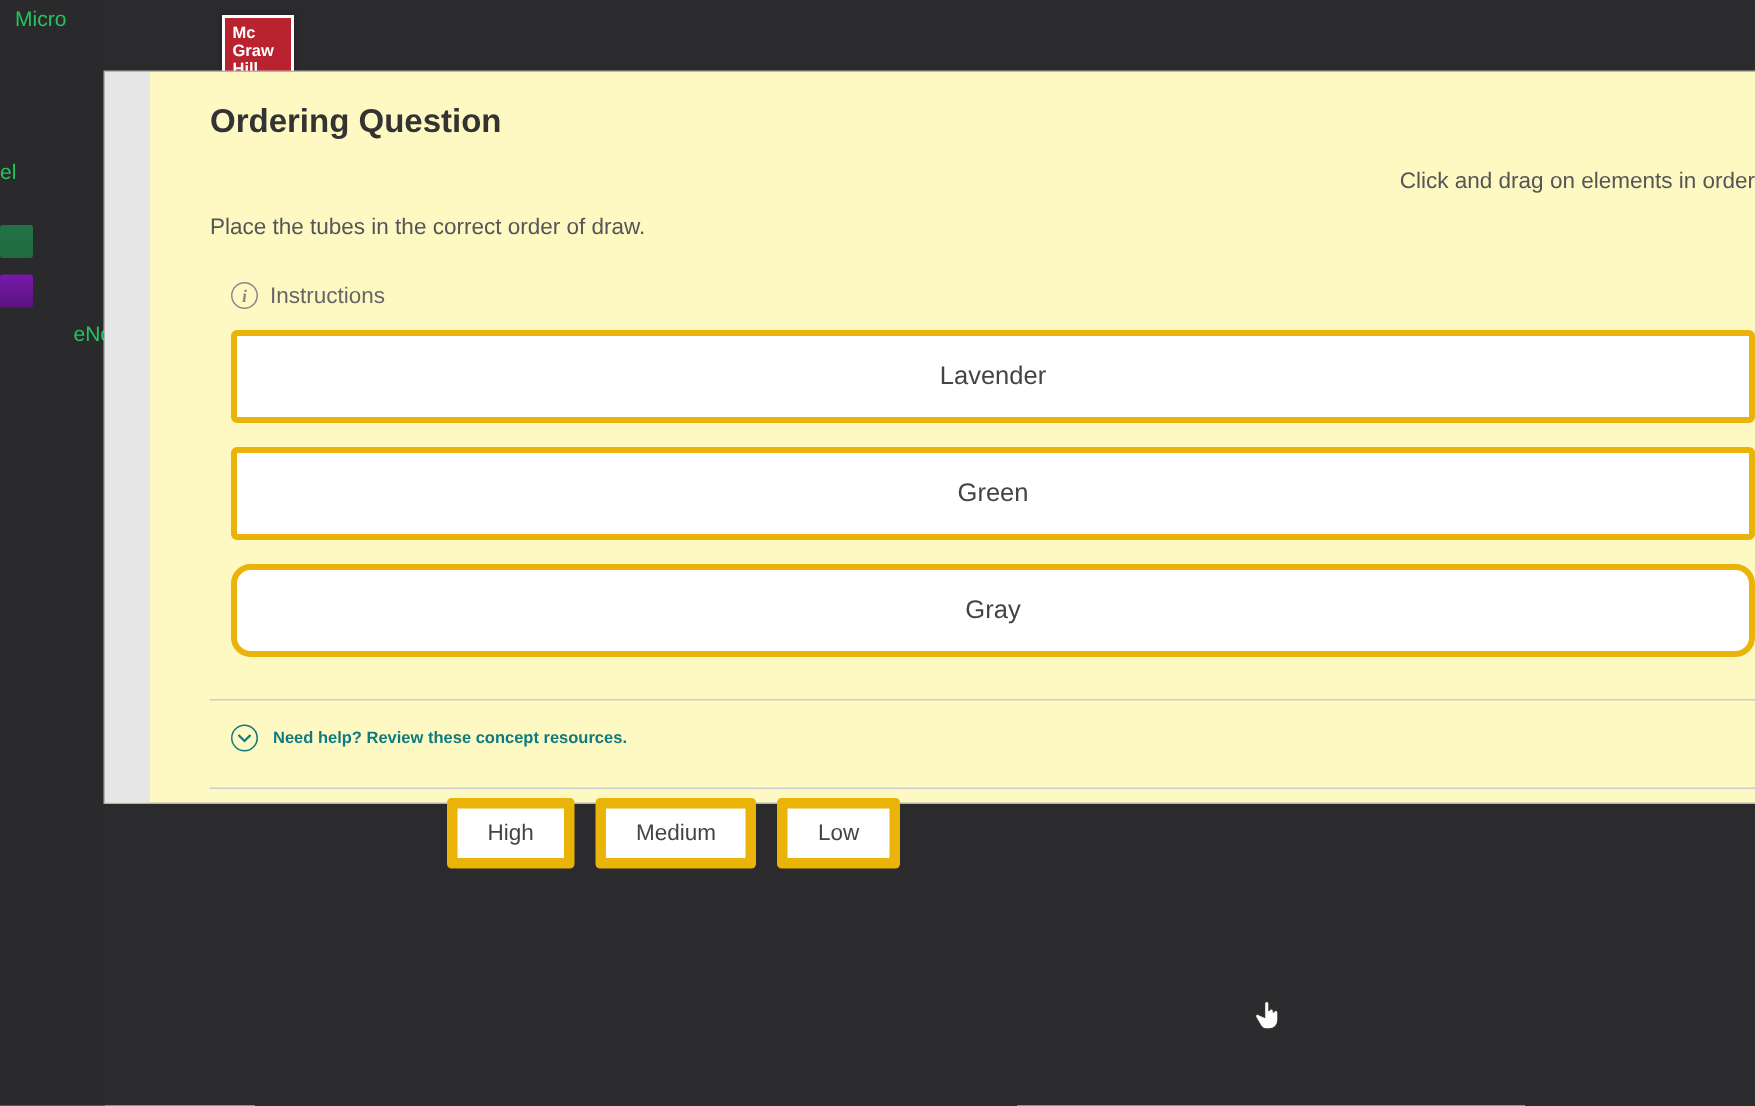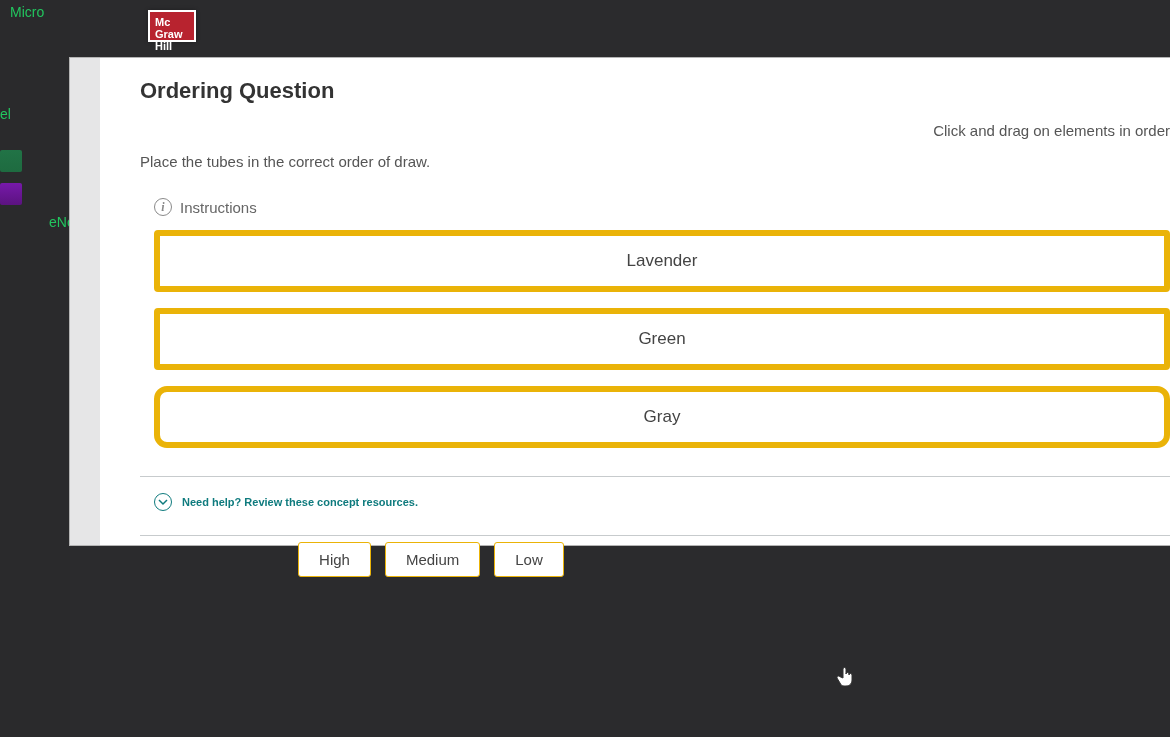--- a/index.html
+++ b/index.html
@@ -16,27 +16,27 @@
     position: absolute; left: 0; top: 150px; width: 22px; height: 22px;
     background: linear-gradient(#217346,#1e6b40); border-radius: 2px;
   }
   .desk-icon-onenote {
     position: absolute; left: 0; top: 183px; width: 22px; height: 22px;
     background: linear-gradient(#7719aa,#5b1380); border-radius: 2px;
   }
 
   
   .browser-window {
-    position: absolute; left: 70px; top: 58px; width: 1100px; height: 487px;
-    background: #ffffff; box-shadow: 0 0 0 1px #b4b4b4;
+    position: absolute; left: 70px; top: 48px; width: 1100px; height: 487px;
+    background: #fef9c3; box-shadow: 0 0 0 1px #b4b4b4;
   }
 
   
   .logo-badge {
-    position: absolute; left: 148px; top: 10px; width: 48px; height: 32px;
+    position: absolute; left: 148px; top: 10px; width: 48px; height: 48px;
     background: #b8232f; border: 2px solid #fff; box-shadow: 0 0 4px rgba(0,0,0,.3);
     padding: 4px 5px; font-size: 11px; line-height: 12px; font-weight: 700; color: #fff;
   }
 
   
   .gutter { position:absolute; left:0; top:0; width:30px; height:100%; background:#e6e6e7; }
 
   
   .content { position:absolute; left:70px; top:20px; right:0; color:#333; }
 
@@ -50,21 +50,21 @@
   }
   .info-icon {
     width:18px; height:18px; border:1.5px solid #8a8a8a; border-radius:50%;
     display:flex; align-items:center; justify-content:center;
     font-family: Georgia, serif; font-style: italic; font-size:12px; color:#8a8a8a;
     font-weight:600;
   }
 
   .order-list { margin-left: 14px; }
   .order-item {
-    border:6px solid #eab308; border-radius:4px; height:62px; margin-bottom:16px;
+    border:4px solid #eab308; border-radius:4px; height:62px; margin-bottom:16px;
     display:flex; align-items:center; justify-content:center;
     font-size:17px; color:#444; background:#fff;
     cursor: grab;
   }
   .order-item:last-child { margin-bottom: 28px; border-radius: 13px; }
 
   .help-divider { border-top:1px solid #c7cbcd; margin-left:0; margin-right:0;}
   .help-row {
     display:flex; align-items:center; gap:10px; padding:16px 0 24px 14px;
     color:#0f7b7e; font-size:11px; font-weight:600;
@@ -73,21 +73,21 @@
     width:18px; height:18px; border:1.5px solid #0f7b7e; border-radius:50%;
     display:flex; align-items:center; justify-content:center;
   }
   .chevron-circle svg { width:10px; height:10px; }
 
   .confidence-row {
     display:flex; align-items:center; gap:14px; padding: 6px 0 0 14px;
     color:#444; font-size:15px;
   }
   .conf-btn {
-    border:1px solid #eab308; border-radius:3px; padding:8px 20px;
+    border:7px solid #eab308; border-radius:3px; padding:8px 20px;
     background:#fff; color:#444; font-size:15px; cursor:pointer;
   }
 
   .cursor-hand {
     position:absolute; left: 836px; top: 665px; width:20px; height:22px;
     pointer-events:none; color:#444;
   }
 </style>
 </head>
 <body>

